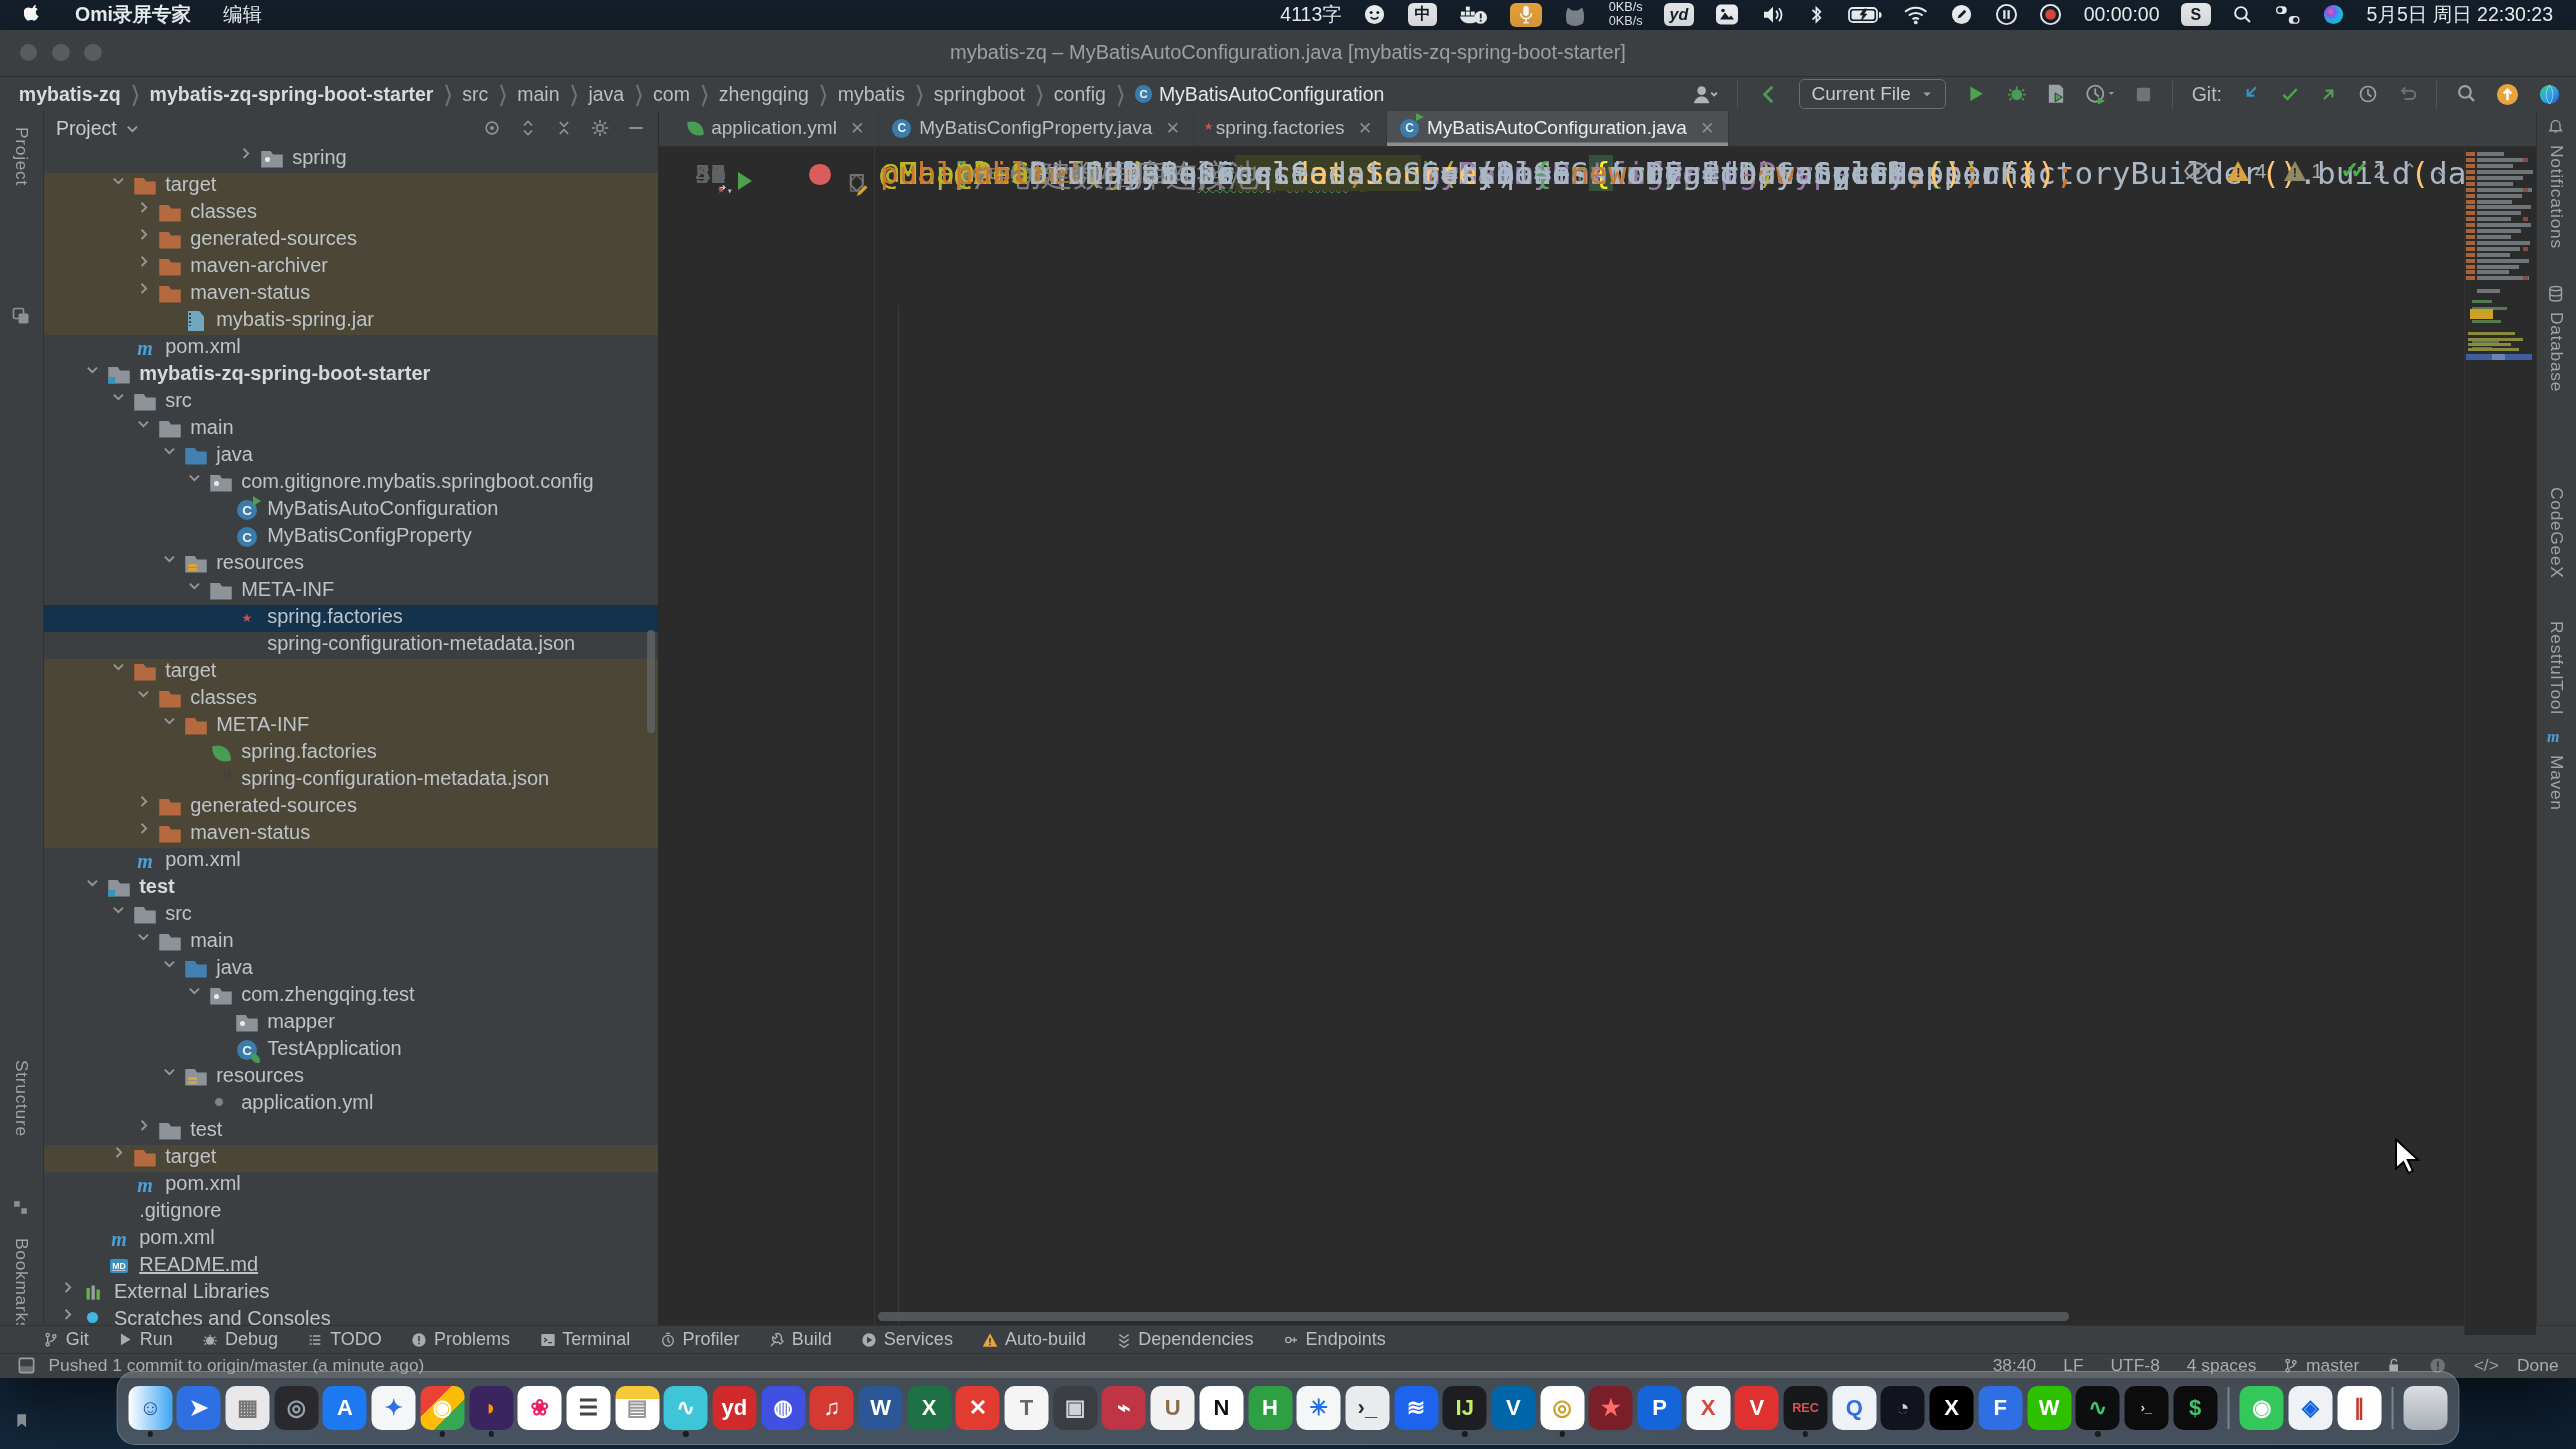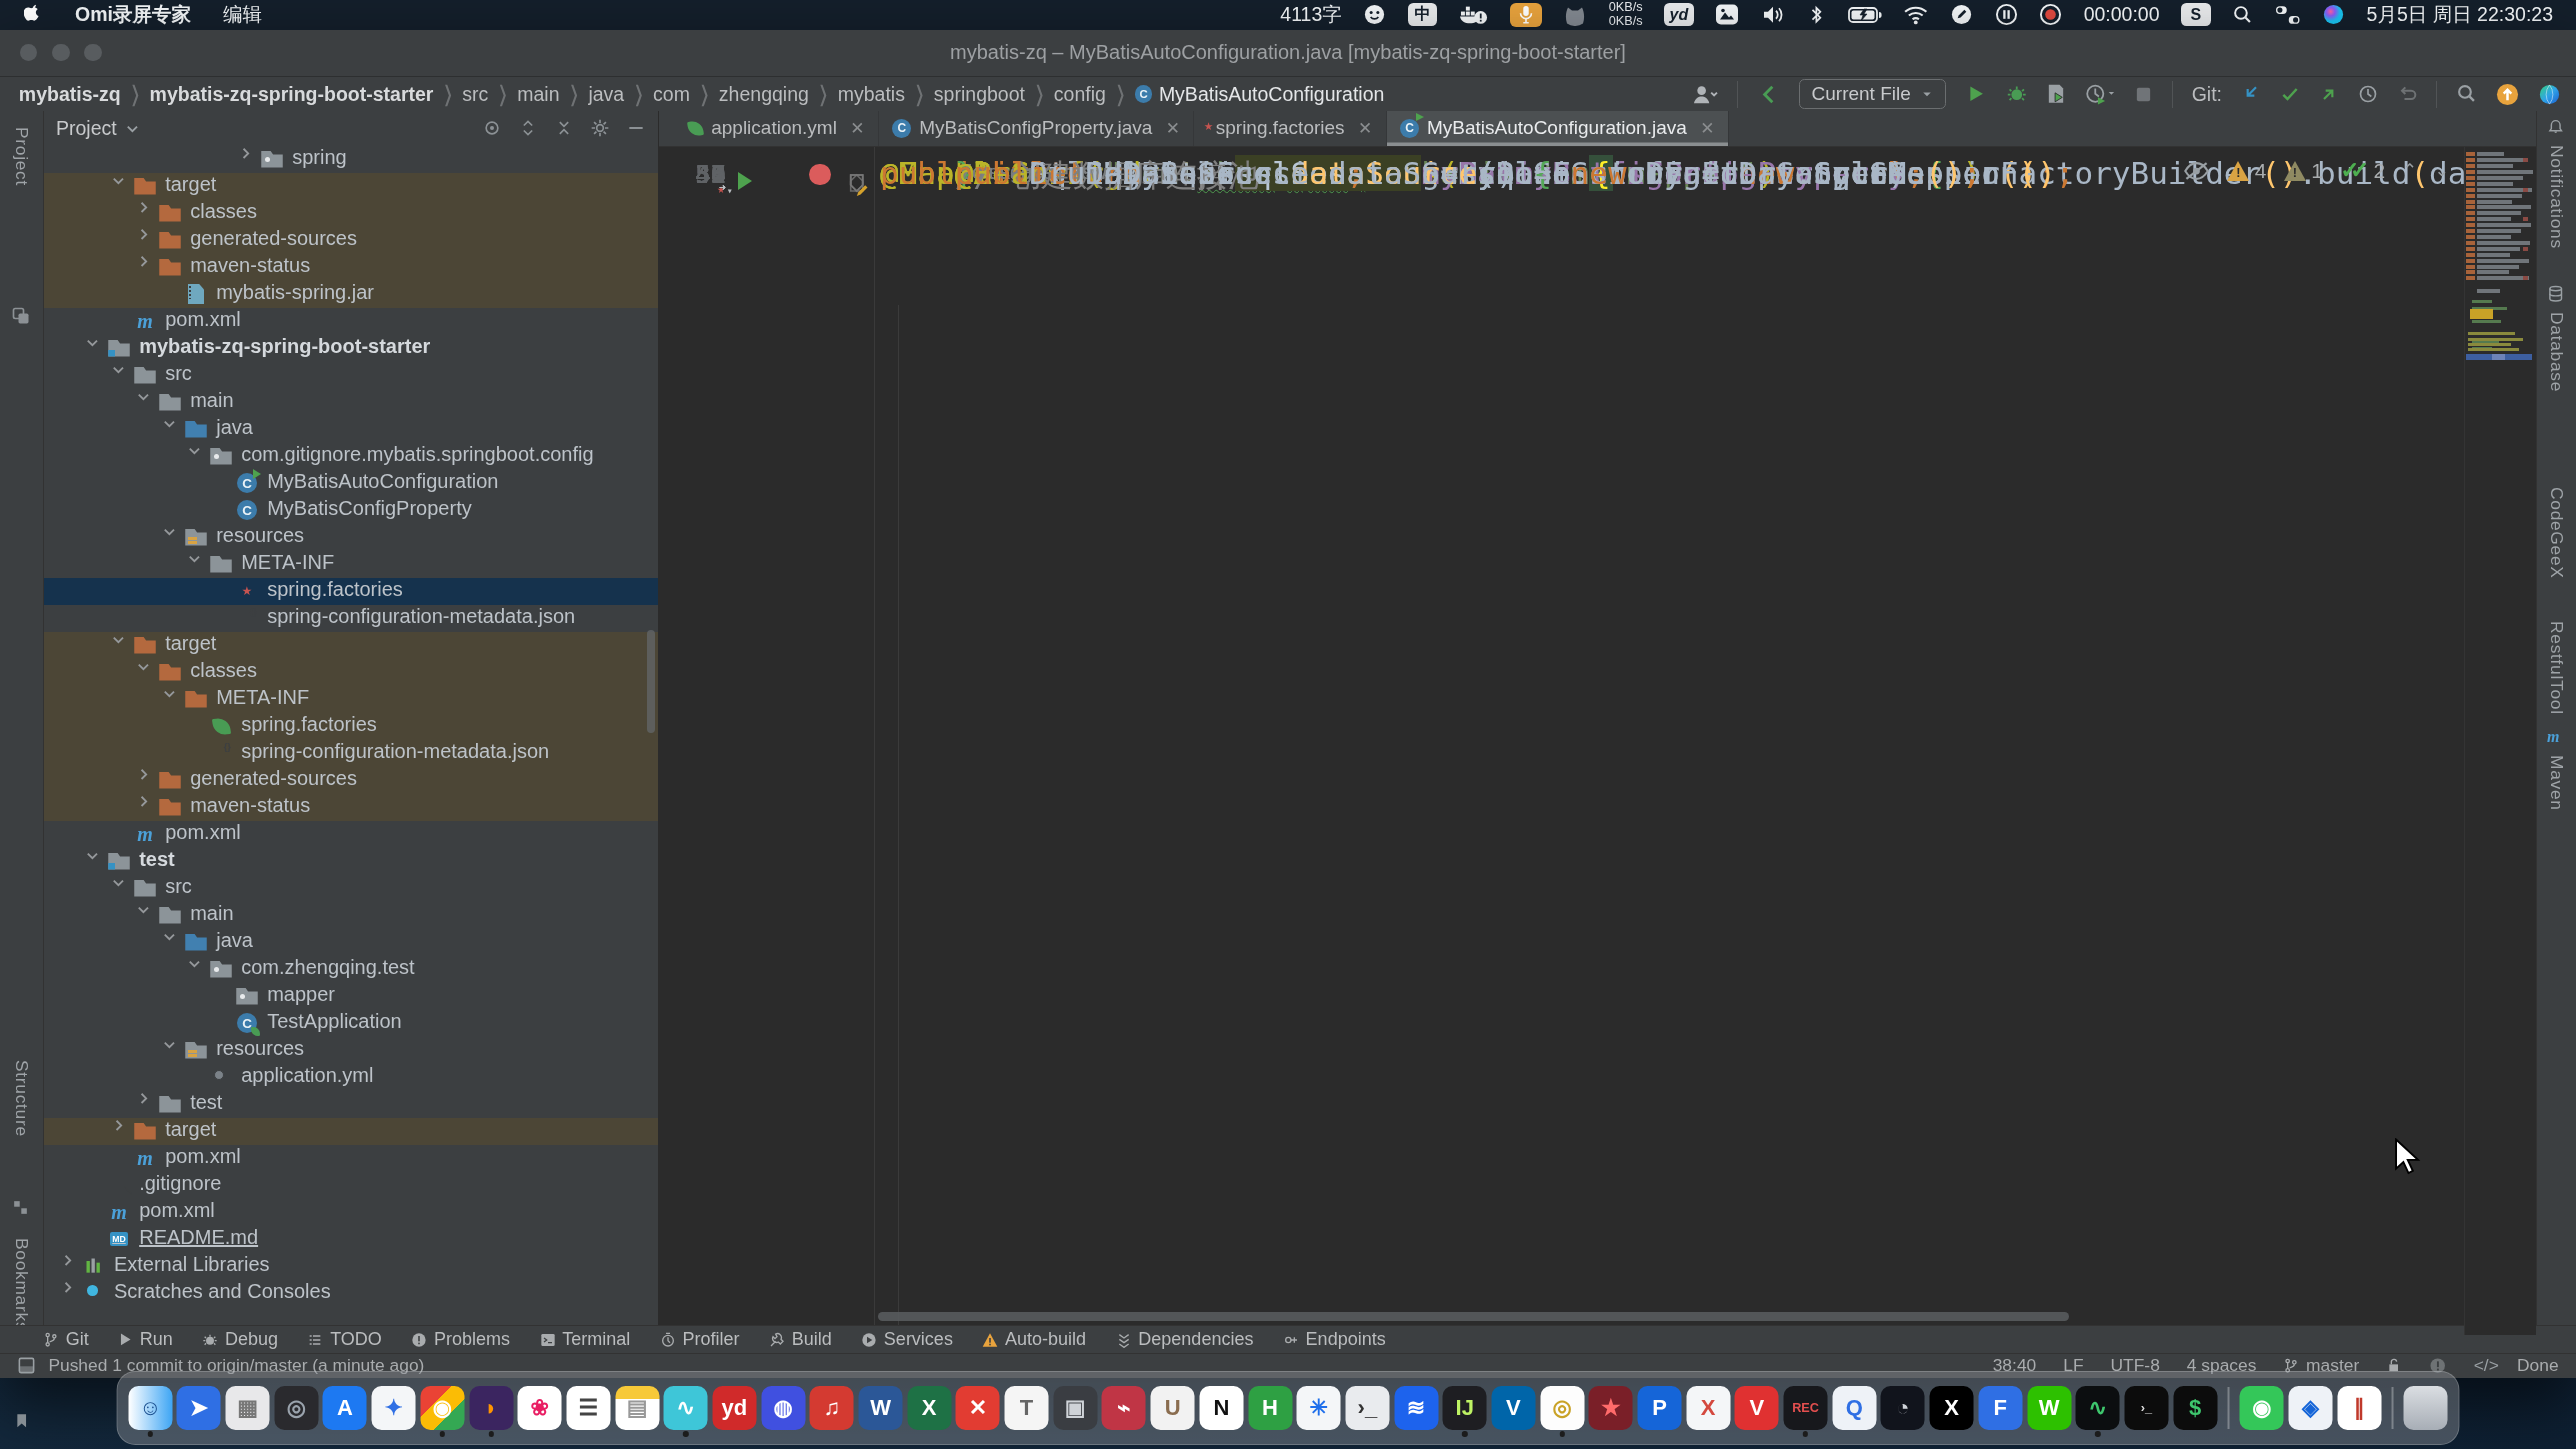--- a/index.html
+++ b/index.html
@@ -490,20 +490,31 @@
           </span>
           <span class="trow ex" style="padding-left: 87px;">
             <span class="chev">
               <svg width="14.8" height="14.8" viewBox="0 0 16 16">
                 <path d="M6 3l5 5-5 5" stroke="#95989B" stroke-width="2" fill="none"></path>
               </svg>
             </span>
             <span class="ti">
               <span class="fold c-or"></span>
             </span>
+            <span class="lbl">maven-archiver</span>
+          </span>
+          <span class="trow ex" style="padding-left: 87px;">
+            <span class="chev">
+              <svg width="14.8" height="14.8" viewBox="0 0 16 16">
+                <path d="M6 3l5 5-5 5" stroke="#95989B" stroke-width="2" fill="none"></path>
+              </svg>
+            </span>
+            <span class="ti">
+              <span class="fold c-or"></span>
+            </span>
             <span class="lbl">maven-status</span>
           </span>
           <span class="trow ex" style="padding-left: 113px;">
             <span class="chev"></span>
             <span class="ti">
               <span class="doc" style="background:#6FA8BF">
                 <span class="deco" style="left:6.7px;top:1.3px;width:2px;height:17.4px;background:repeating-linear-gradient(#3C3F41 0 2px,transparent 2px 4px)"></span>
               </span>
             </span>
             <span class="lbl">mybatis-spring.jar</span>

